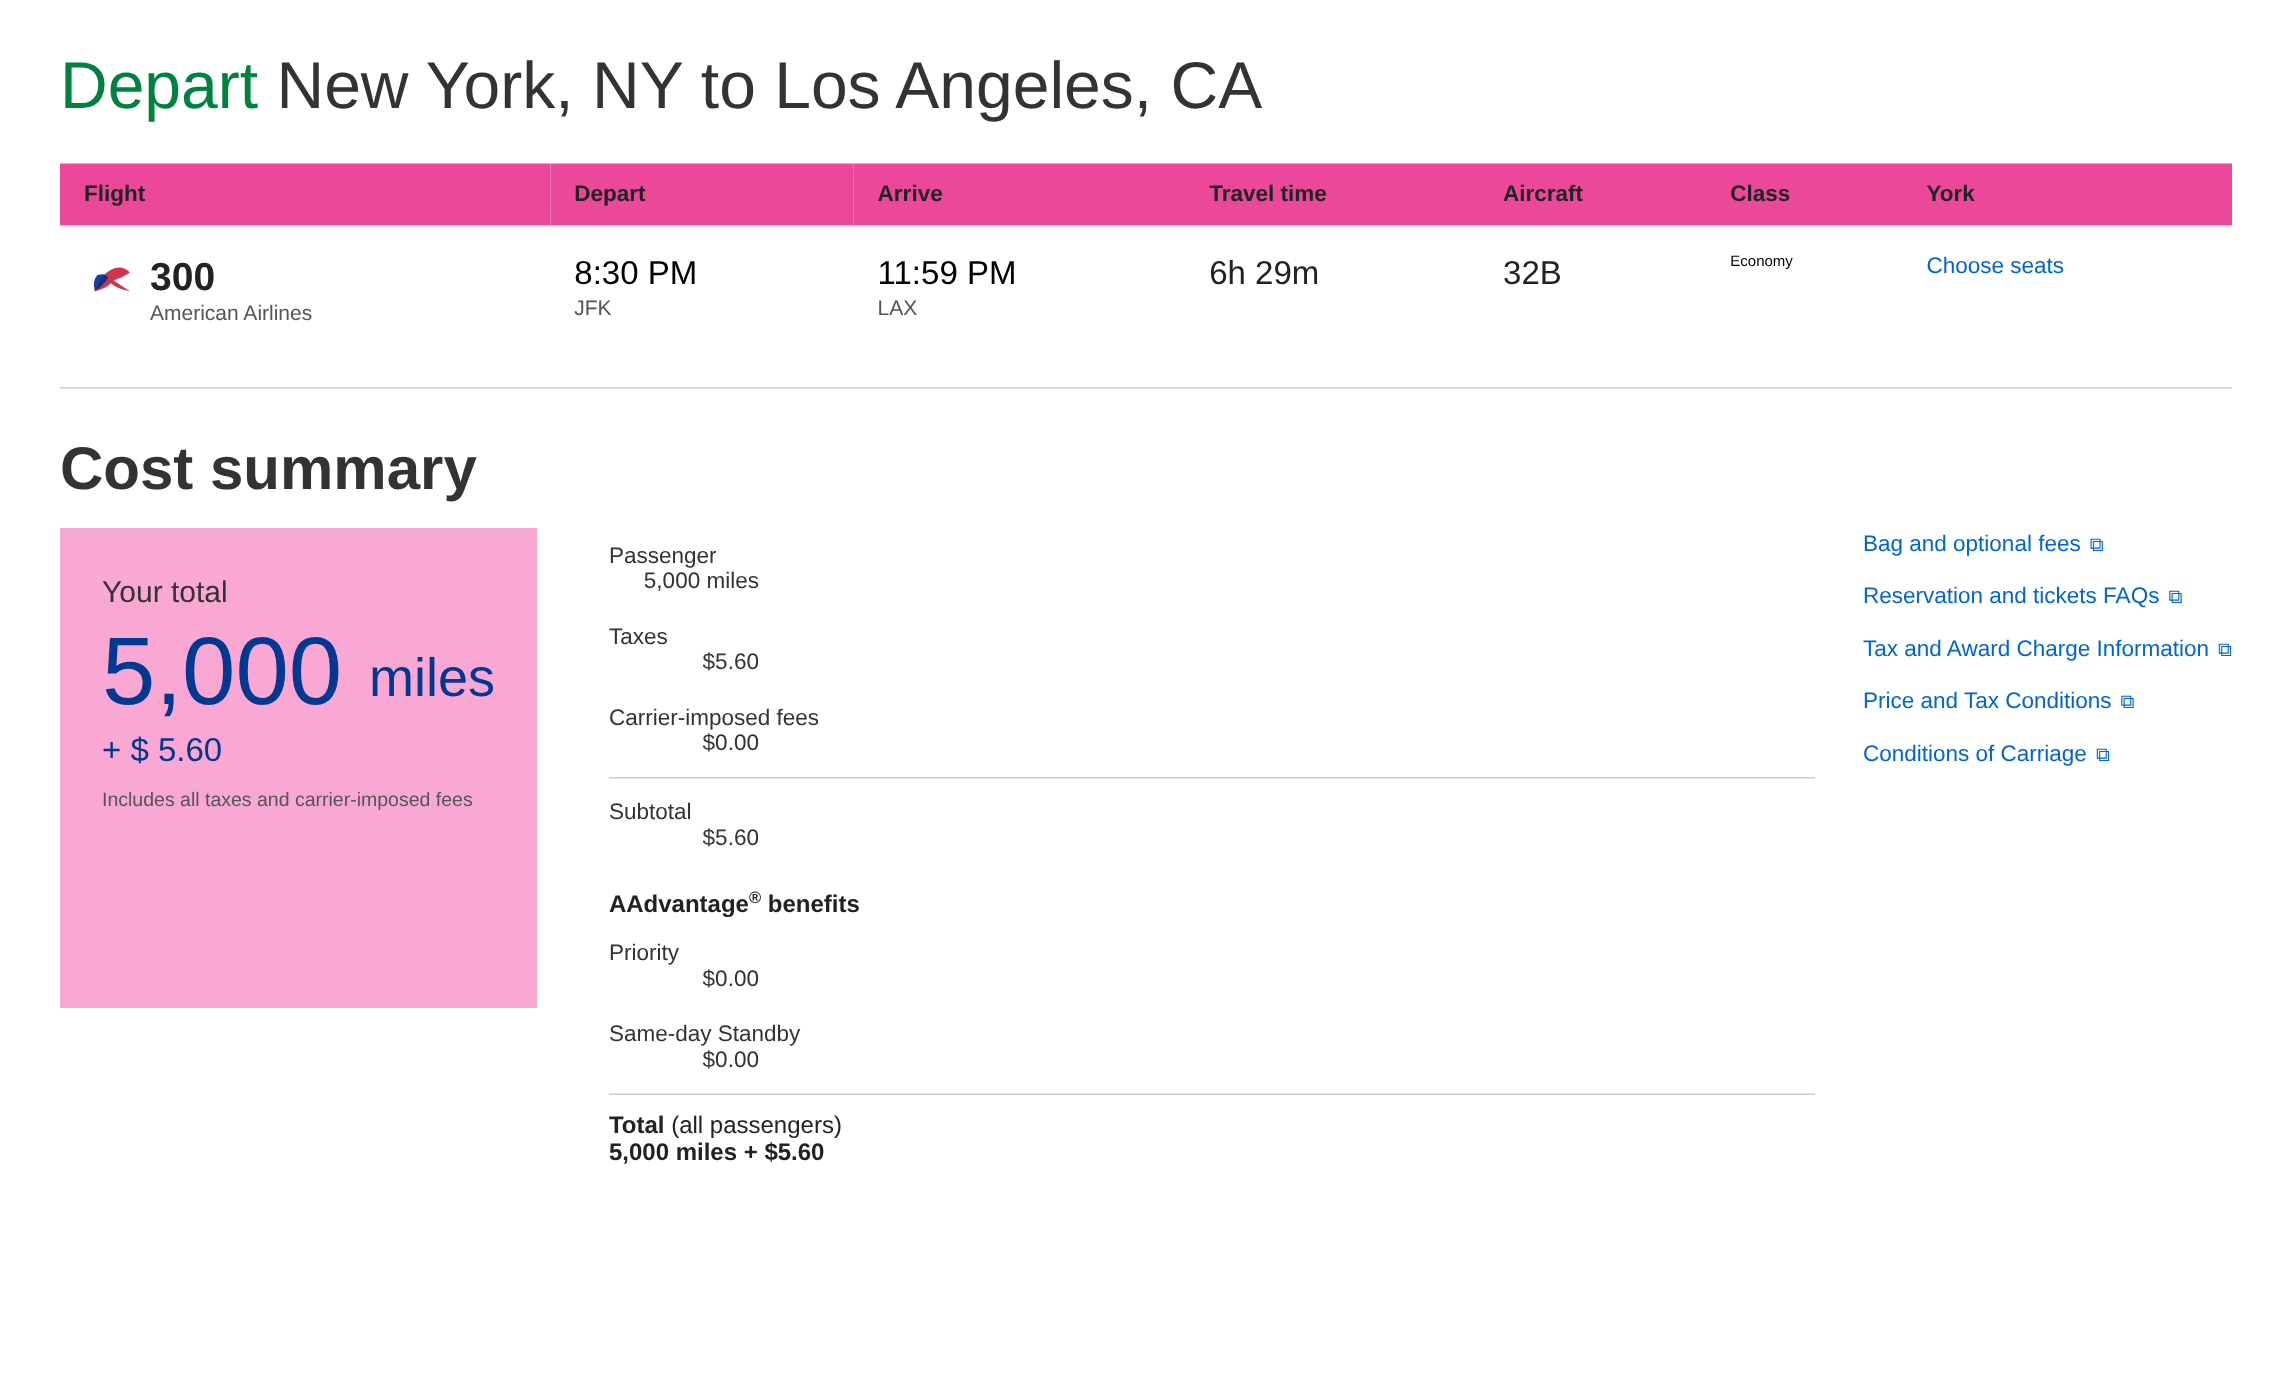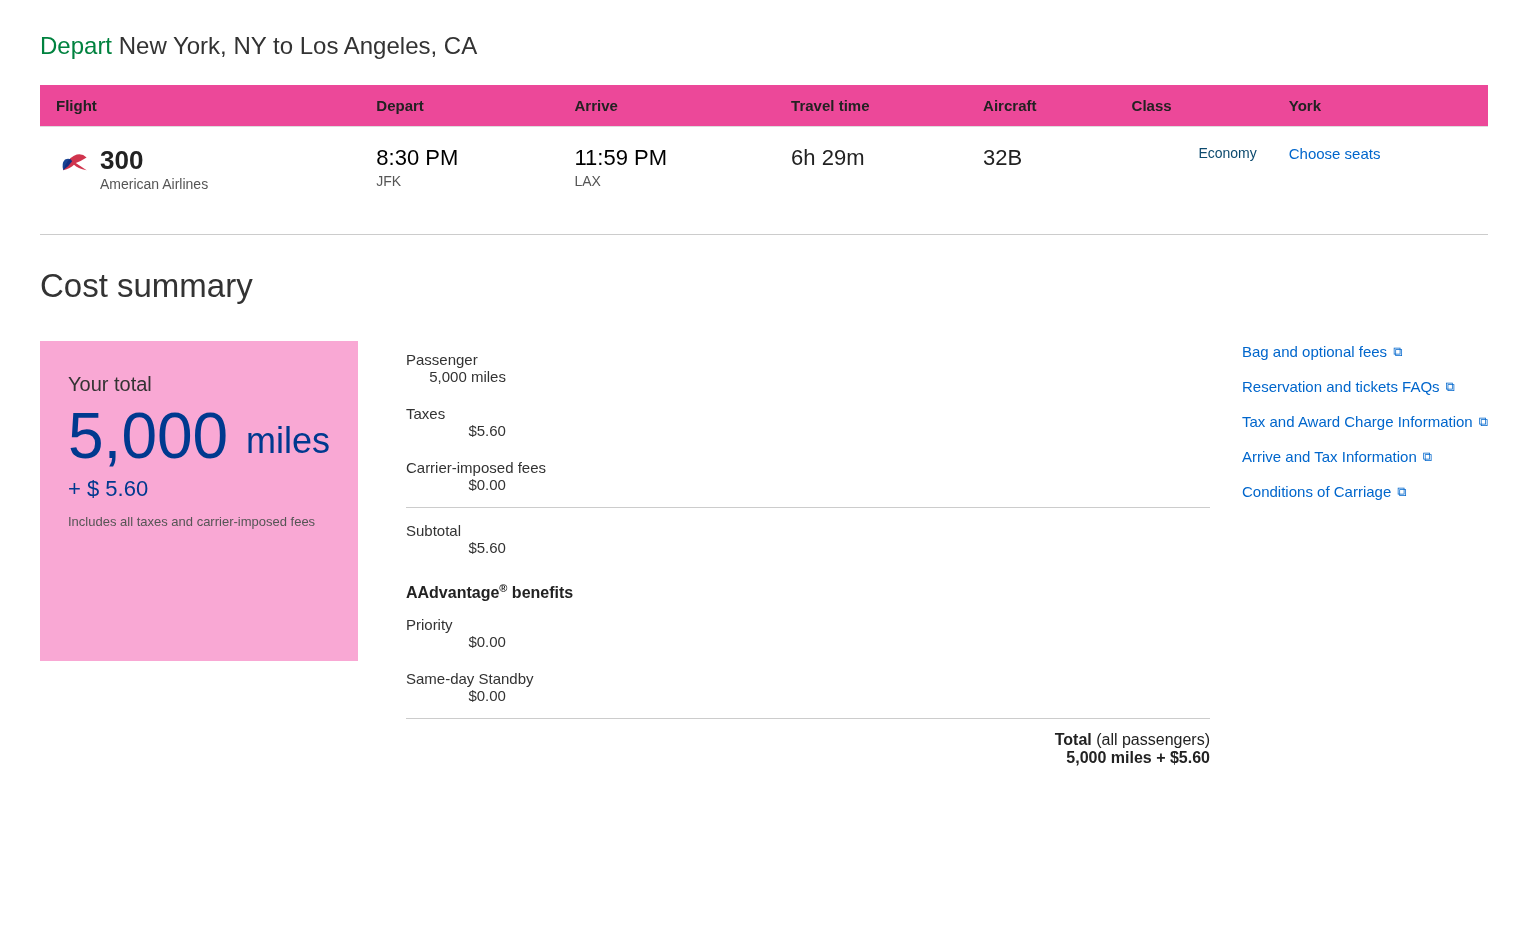--- a/index.html
+++ b/index.html
@@ -8,21 +8,21 @@
       background: #fff;
       color: #333;
       font-size: 16px;
       padding: 32px 40px;
       max-width: 1528px;
     }
 
     
     .page-header { margin-bottom: 24px; }
     .page-title {
-      font-size: 24px;
+      font-size: 44px;
       font-weight: 300;
       color: #333;
       line-height: 1.2;
     }
     .page-title .depart-word { color: #00823f; font-weight: 400; }
     .page-subtitle {
       font-size: 17px;
       color: #555;
       margin-top: 4px;
       font-weight: 400;
@@ -83,43 +83,42 @@
       font-size: 22px;
       font-weight: 300;
       color: #222;
     }
     .aircraft-code {
       font-size: 22px;
       font-weight: 300;
       color: #222;
     }
     .class-label {
-      font-size: 14px;
-      color: #0c4a6e;
-      text-align: right;
+      font-size: 10px;
+      color: #000000;
     }
     .choose-seats-link {
       color: #0066cc;
       text-decoration: none;
       font-size: 15px;
     }
 
     
     .section-divider {
       border: none;
       border-top: 1px solid #ccc;
       margin: 24px 0 32px 0;
     }
 
     
     .cost-summary-title {
-      font-size: 33px;
-      font-weight: 400;
+      font-size: 40px;
+      font-weight: 700;
       color: #333;
-      margin-bottom: 36px;
+      margin-bottom: 16px;
     }
 
     .cost-layout {
       display: flex;
       gap: 48px;
       align-items: flex-start;
     }
 
     
     .your-total-box {
@@ -189,21 +188,20 @@
       padding-bottom: 4px;
     }
     .benefits-sup {
       font-size: 11px;
       vertical-align: super;
     }
     .cost-row.total-row {
       padding-top: 12px;
       margin-top: 4px;
       border-top: 1px solid #ccc;
-      align-items: flex-end;
     }
     .cost-row.total-row .label {
       font-size: 16px;
       color: #222;
     }
     .cost-row.total-row .value {
       font-size: 16px;
       font-weight: 700;
       color: #222;
     }
@@ -370,21 +368,21 @@
         </a>
         <a class="info-link" href="#">
           <span>Reservation and tickets FAQs</span>
           <span class="ext-icon">⧉</span>
         </a>
         <a class="info-link" href="#">
           <span>Tax and Award Charge Information</span>
           <span class="ext-icon">⧉</span>
         </a>
         <a class="info-link" href="#">
-          <span>Arrive and Tax Information</span>
+          <span>Price and Tax Conditions</span>
           <span class="ext-icon">⧉</span>
         </a>
         <a class="info-link" href="#">
           <span>Conditions of Carriage</span>
           <span class="ext-icon">⧉</span>
         </a>
       </div>
 
     </div>
   </div>

